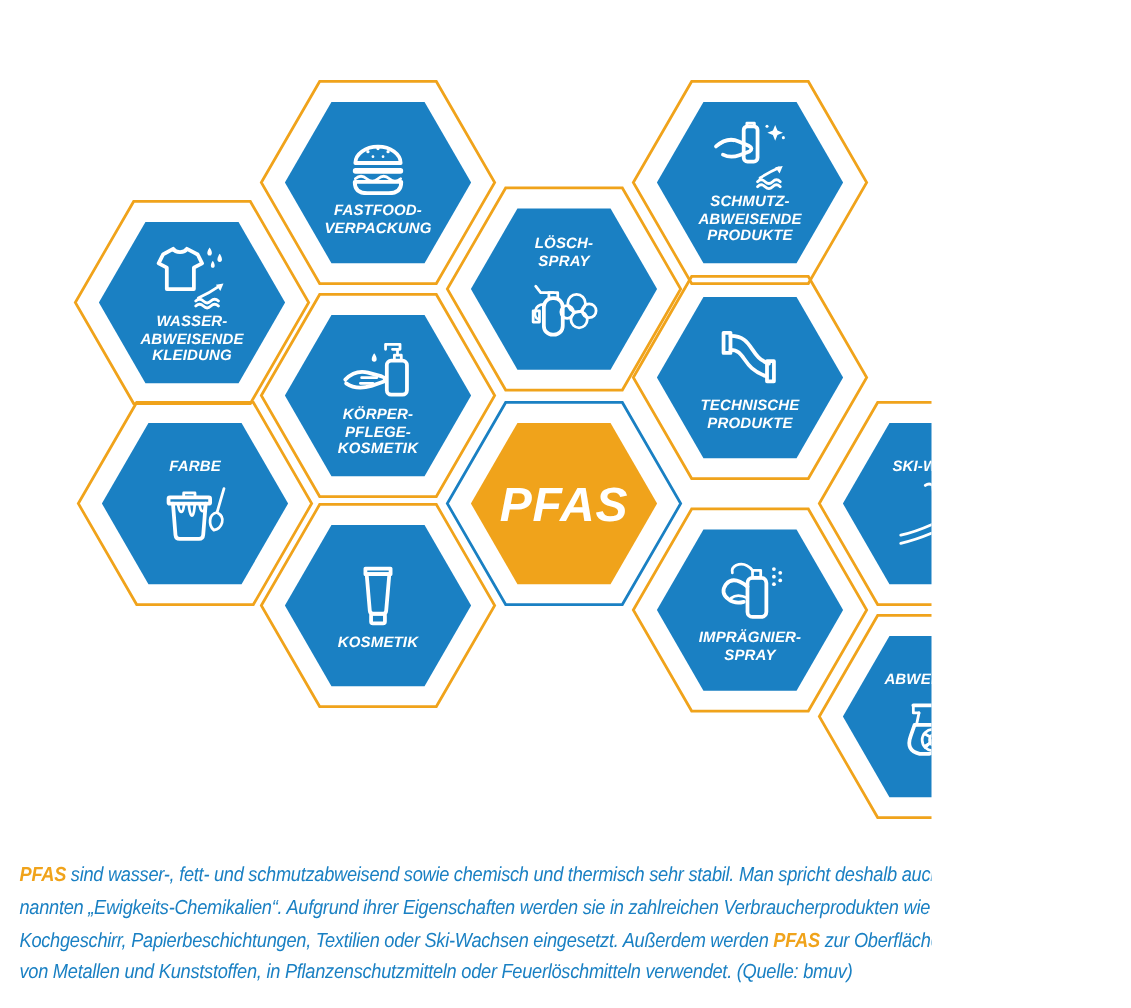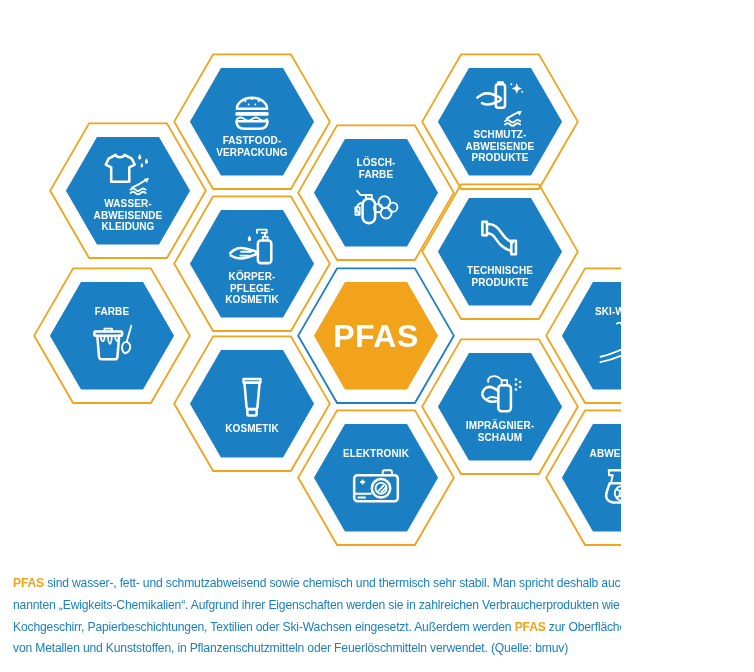--- a/index.html
+++ b/index.html
@@ -1,18 +1,18 @@
 <!DOCTYPE html>
 <html style="--blue: #1a80c3; --orange: #f0a31b; --icon_stroke: #ffffff;"><head>
 <meta charset="utf-8">
 <style>
   :root{ --blue:#1a80c3; --orange:#f0a31b; }
   html,body{margin:0;padding:0;background:#fff;}
   .stage{position:relative;width:621px;height:672px;background:#fff;overflow:hidden;
-         font-family:"Liberation Sans",sans-serif;}
+         font-family:"Liberation Sans",sans-serif;font-style:italic;}
   .cell{position:absolute;width:166px;height:144px;}
   .hex{position:absolute;left:0;top:0;width:100%;height:100%;}
   .ring{fill:none;stroke:var(--orange);stroke-width:2.2;}
   .fillhex{fill:var(--blue);}
   .pfas .ring{stroke:var(--blue);}
   .pfas .fillhex{fill:var(--orange);}
   .content{position:absolute;left:24px;right:24px;top:17px;bottom:17px;
            display:flex;flex-direction:column;align-items:center;justify-content:center;gap:2px;}
   .label{color:#fff;font-weight:bold;font-size:10px;line-height:11.6px;text-align:center;
          white-space:pre-line;letter-spacing:.01em;}
@@ -71,21 +71,21 @@
         <path class="s2" d="M38,49 q3,-3 6,0 t6,0 t6,0 M38,53 q3,-3 6,0 t6,0 t6,0"></path>
         <path class="s2" d="M40,46 q8,-5 15,-8"></path>
         <path class="f" d="M58,36.5 l-6,1 3.5,5 z"></path>
       </svg>
       <div class="label">SCHMUTZ-
 ABWEISENDE
 PRODUKTE</div>
     </div>
   </div>
 
-  <div class="cell" style="left:45px;top:119px">
+  <div class="cell" style="left:45px;top:130px">
     <svg class="hex" viewBox="0 0 200 174">
       <polygon class="ring" points="6,86.6 53,5.2 147,5.2 194,86.6 147,168 53,168"></polygon>
       <polygon class="fillhex" points="25,86.6 62.5,21.7 137.5,21.7 175,86.6 137.5,151.6 62.5,151.6"></polygon>
     </svg>
     <div class="content">
       <svg class="icon" viewBox="0 0 64 56" width="54" height="47">
         <path d="M17,7 a6,4.5 0 0 0 11,0 l8.5,4.5 3.5,7 -6.5,3.5 v17 h-21.5 v-17 l-6.5,-3.5 3.5,-7 z"></path>
         <path class="f" d="M46,6 c2.4,3.2 2.4,6.4 0,6.4 c-2.4,0 -2.4,-3.2 0,-6.4 z"></path>
         <path class="f" d="M54,11 c2.4,3.2 2.4,6.4 0,6.4 c-2.4,0 -2.4,-3.2 0,-6.4 z"></path>
         <path class="f" d="M48.5,16.5 c2,2.8 2,5.6 0,5.6 c-2,0 -2,-2.8 0,-5.6 z"></path>
@@ -99,21 +99,21 @@
     </div>
   </div>
 
   <div class="cell" style="left:293px;top:121px">
     <svg class="hex" viewBox="0 0 200 174">
       <polygon class="ring" points="6,86.6 53,5.2 147,5.2 194,86.6 147,168 53,168"></polygon>
       <polygon class="fillhex" points="25,86.6 62.5,21.7 137.5,21.7 175,86.6 137.5,151.6 62.5,151.6"></polygon>
     </svg>
     <div class="content">
       <div class="label">LÖSCH-
-FARBE</div>
+SPRAY</div>
       <svg class="icon" viewBox="0 0 64 56" width="54" height="47">
         <rect x="16" y="20" width="15" height="29" rx="7"></rect>
         <path class="s2" d="M20,20 v-4.5 h7 v4.5"></path>
         <path class="s2" d="M23.5,15.5 h-10 l-4,-5"></path>
         <path class="s2" d="M16,25 c-8,0 -9,10 -4,12"></path>
         <rect class="s2" x="7.5" y="30" width="5" height="9"></rect>
         <circle class="s2" cx="42" cy="24" r="7"></circle>
         <circle class="s2" cx="52" cy="30" r="5.5"></circle>
         <circle class="s2" cx="44" cy="37" r="6.5"></circle>
         <circle class="s2" cx="34.5" cy="31" r="5"></circle>
@@ -153,21 +153,21 @@
         <rect x="11" y="7" width="5.5" height="16"></rect>
         <path d="M16.5,9.5 C35,9.5 31,26 47,31.5"></path>
         <path d="M16.5,20.5 C29,20.5 25,35 45,41.5"></path>
         <rect x="45.5" y="29.5" width="5.5" height="16"></rect>
       </svg>
       <div class="label">TECHNISCHE
 PRODUKTE</div>
     </div>
   </div>
 
-  <div class="cell" style="left:29px;top:264px">
+  <div class="cell" style="left:47px;top:264px">
     <svg class="hex" viewBox="0 0 200 174">
       <polygon class="ring" points="6,86.6 53,5.2 147,5.2 194,86.6 147,168 53,168"></polygon>
       <polygon class="fillhex" points="25,86.6 62.5,21.7 137.5,21.7 175,86.6 137.5,151.6 62.5,151.6"></polygon>
     </svg>
     <div class="content">
       <div class="label">FARBE</div>
       <svg class="icon" viewBox="0 0 64 56" width="54" height="47">
         <rect x="11" y="15" width="33" height="5" rx="1"></rect>
         <path class="s2" d="M23,15 v-3.5 h9 v3.5"></path>
         <path d="M14.5,20 l2,25 q0.3,3 3.3,3 h15.4 q3,0 3.3,-3 l2,-25"></path>
@@ -233,44 +233,25 @@
         <path d="M30,24 q-11,-9 -17,-2 q-5,7 2,12 q5,4 12,2"></path>
         <path class="s2" d="M30,33 q-8,-4 -13,0"></path>
         <path class="s2" d="M34,11 q-6,-7 -13,-4 q-4,2 -3,6"></path>
         <circle class="f" cx="51" cy="10" r="1.5"></circle>
           <circle class="f" cx="56" cy="13" r="1.5"></circle>
         <circle class="f" cx="51" cy="16" r="1.5"></circle>
           <circle class="f" cx="56" cy="19" r="1.5"></circle>
         <circle class="f" cx="51" cy="22" r="1.5"></circle>
       </svg>
       <div class="label">IMPRÄGNIER-
-SCHAUM</div>
-    </div>
-  </div>
-
-
-  <div class="cell" style="left:293px;top:406px">
-    <svg class="hex" viewBox="0 0 200 174">
-      <polygon class="ring" points="6,86.6 53,5.2 147,5.2 194,86.6 147,168 53,168"></polygon>
-      <polygon class="fillhex" points="25,86.6 62.5,21.7 137.5,21.7 175,86.6 137.5,151.6 62.5,151.6"></polygon>
-    </svg>
-    <div class="content">
-      <div class="label">ELEKTRONIK</div>
-      <svg class="icon" viewBox="0 0 64 56" width="54" height="47">
-        <rect x="6" y="17" width="52" height="31" rx="4"></rect>
-        <rect class="s2" x="40" y="11" width="11" height="6" rx="2"></rect>
-        <circle cx="38" cy="32.5" r="11"></circle>
-        <circle class="s2" cx="38" cy="32.5" r="6.5"></circle>
-        <path class="s2" d="M35,35.5 l6,-6.5 M38.5,37 l5.5,-6"></path>
-        <path class="s2" d="M14,25 h4 M16,23 v4"></path>
-        <path class="s2" d="M6,39 h20"></path>
-        <path class="s2" d="M11,43.5 h8"></path>
-      </svg>
-    </div>
-  </div>
+SPRAY</div>
+    </div>
+  </div>
+
+
 
   <div class="cell" style="left:541px;top:406px">
     <svg class="hex" viewBox="0 0 200 174">
       <polygon class="ring" points="6,86.6 53,5.2 147,5.2 194,86.6 147,168 53,168"></polygon>
       <polygon class="fillhex" points="25,86.6 62.5,21.7 137.5,21.7 175,86.6 137.5,151.6 62.5,151.6"></polygon>
     </svg>
     <div class="content">
       <div class="label">ABWEISENDE</div>
       <svg class="icon" viewBox="0 0 64 56" width="54" height="47">
         <path d="M14,11 h20 v6"></path>

